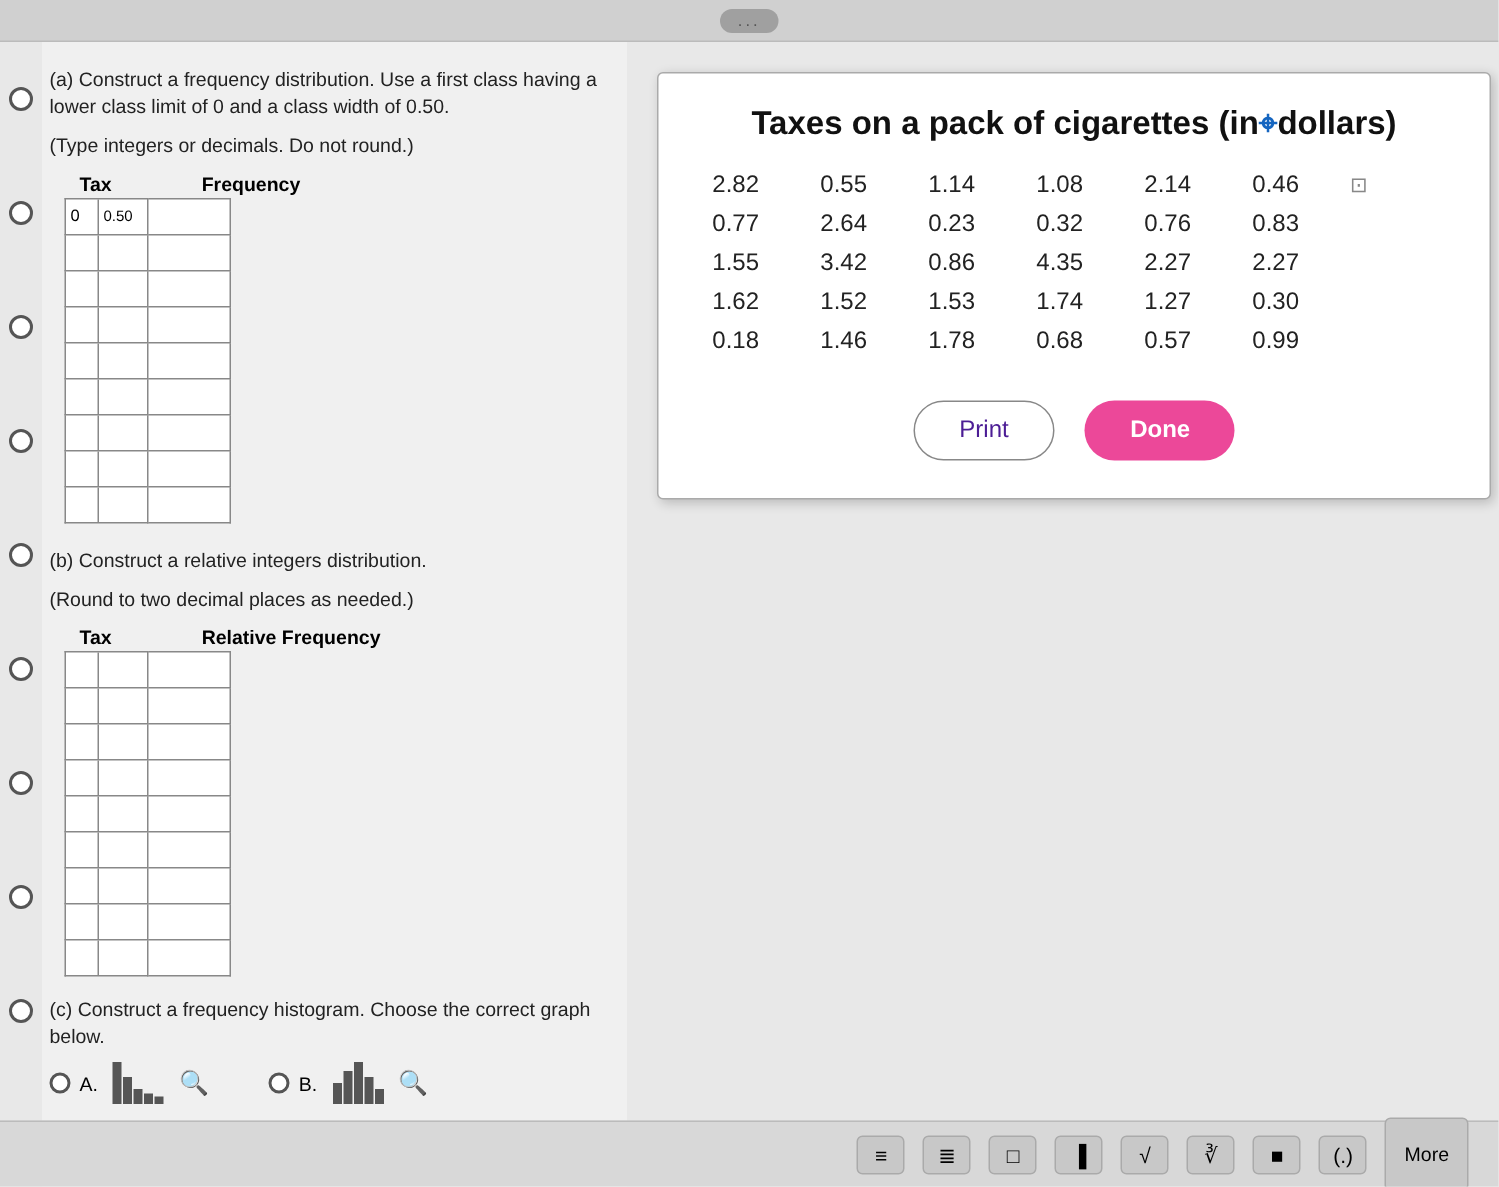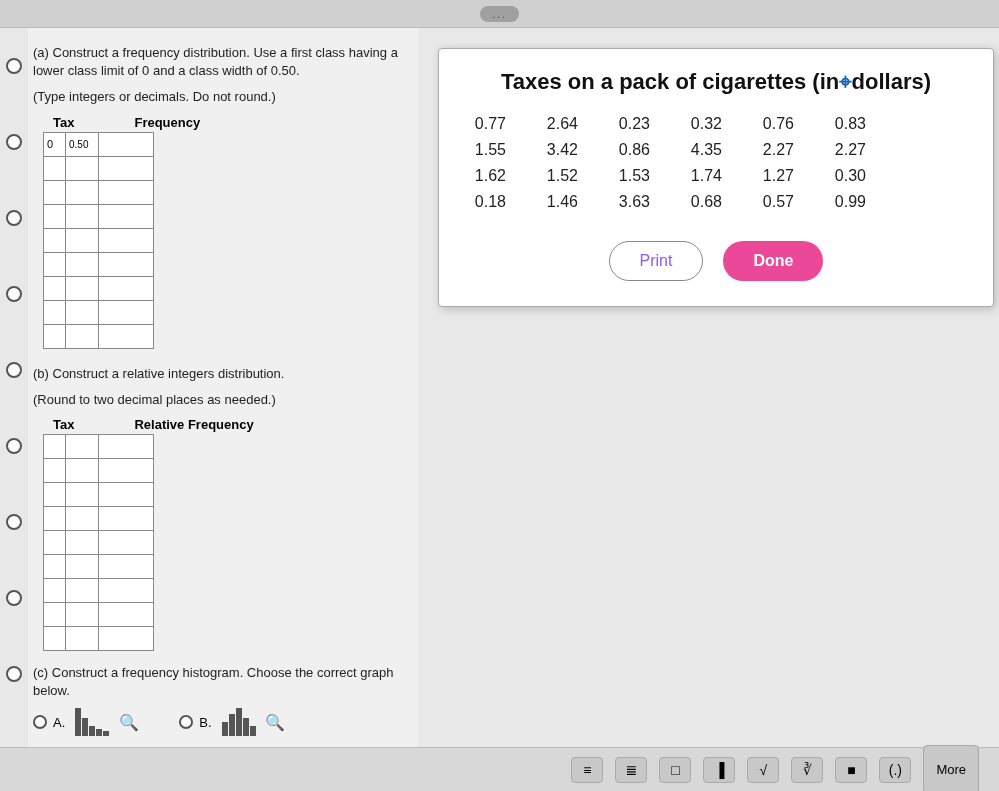--- a/index.html
+++ b/index.html
@@ -175,21 +175,21 @@
       margin-top: 10px;
     }
 
     .btn-print {
       padding: 10px 30px;
       border-radius: 25px;
       border: 1px solid #888;
       background: white;
       font-size: 16px;
       cursor: pointer;
-      color: #8b5cf6;
+      color: #4c1d95;
     }
 
     .btn-done {
       padding: 10px 30px;
       border-radius: 25px;
       border: none;
       background: #ec4899;
       font-size: 16px;
       cursor: pointer;
       color: white;
@@ -506,20 +506,29 @@
   </div>
 
   <div class="right-panel">
     <div class="dialog-box">
       <div class="dialog-title">
         <span>Taxes on a pack of cigarettes (in</span><span class="cursor">⌖</span><span>dollars)</span>
       </div>
 
       <div class="data-grid">
         <div class="data-row">
+          <span class="data-val">2.82</span>
+          <span class="data-val">0.55</span>
+          <span class="data-val">1.14</span>
+          <span class="data-val">1.08</span>
+          <span class="data-val">2.14</span>
+          <span class="data-val">0.46</span>
+          <span class="copy-icon">⊡</span>
+        </div>
+        <div class="data-row">
           <span class="data-val">0.77</span>
           <span class="data-val">2.64</span>
           <span class="data-val">0.23</span>
           <span class="data-val">0.32</span>
           <span class="data-val">0.76</span>
           <span class="data-val">0.83</span>
         </div>
         <div class="data-row">
           <span class="data-val">1.55</span>
           <span class="data-val">3.42</span>
@@ -532,21 +541,21 @@
           <span class="data-val">1.62</span>
           <span class="data-val">1.52</span>
           <span class="data-val">1.53</span>
           <span class="data-val">1.74</span>
           <span class="data-val">1.27</span>
           <span class="data-val">0.30</span>
         </div>
         <div class="data-row">
           <span class="data-val">0.18</span>
           <span class="data-val">1.46</span>
-          <span class="data-val">3.63</span>
+          <span class="data-val">1.78</span>
           <span class="data-val">0.68</span>
           <span class="data-val">0.57</span>
           <span class="data-val">0.99</span>
         </div>
       </div>
 
       <div class="dialog-actions">
         <button class="btn-print">Print</button>
         <button class="btn-done">Done</button>
       </div>

